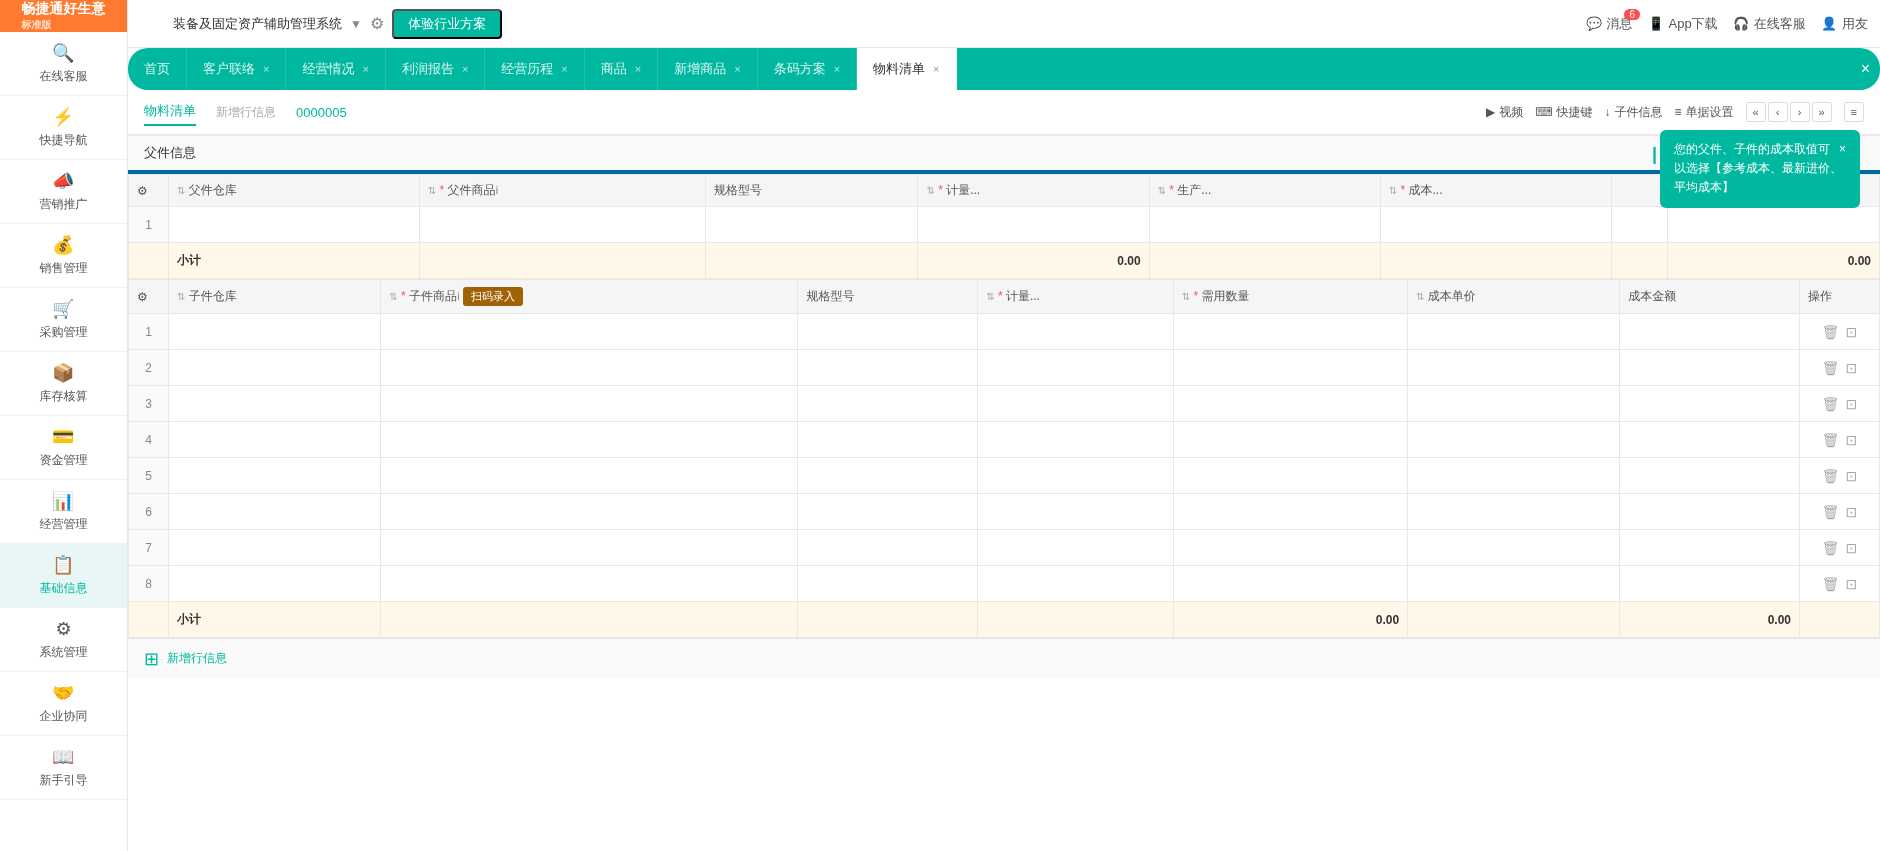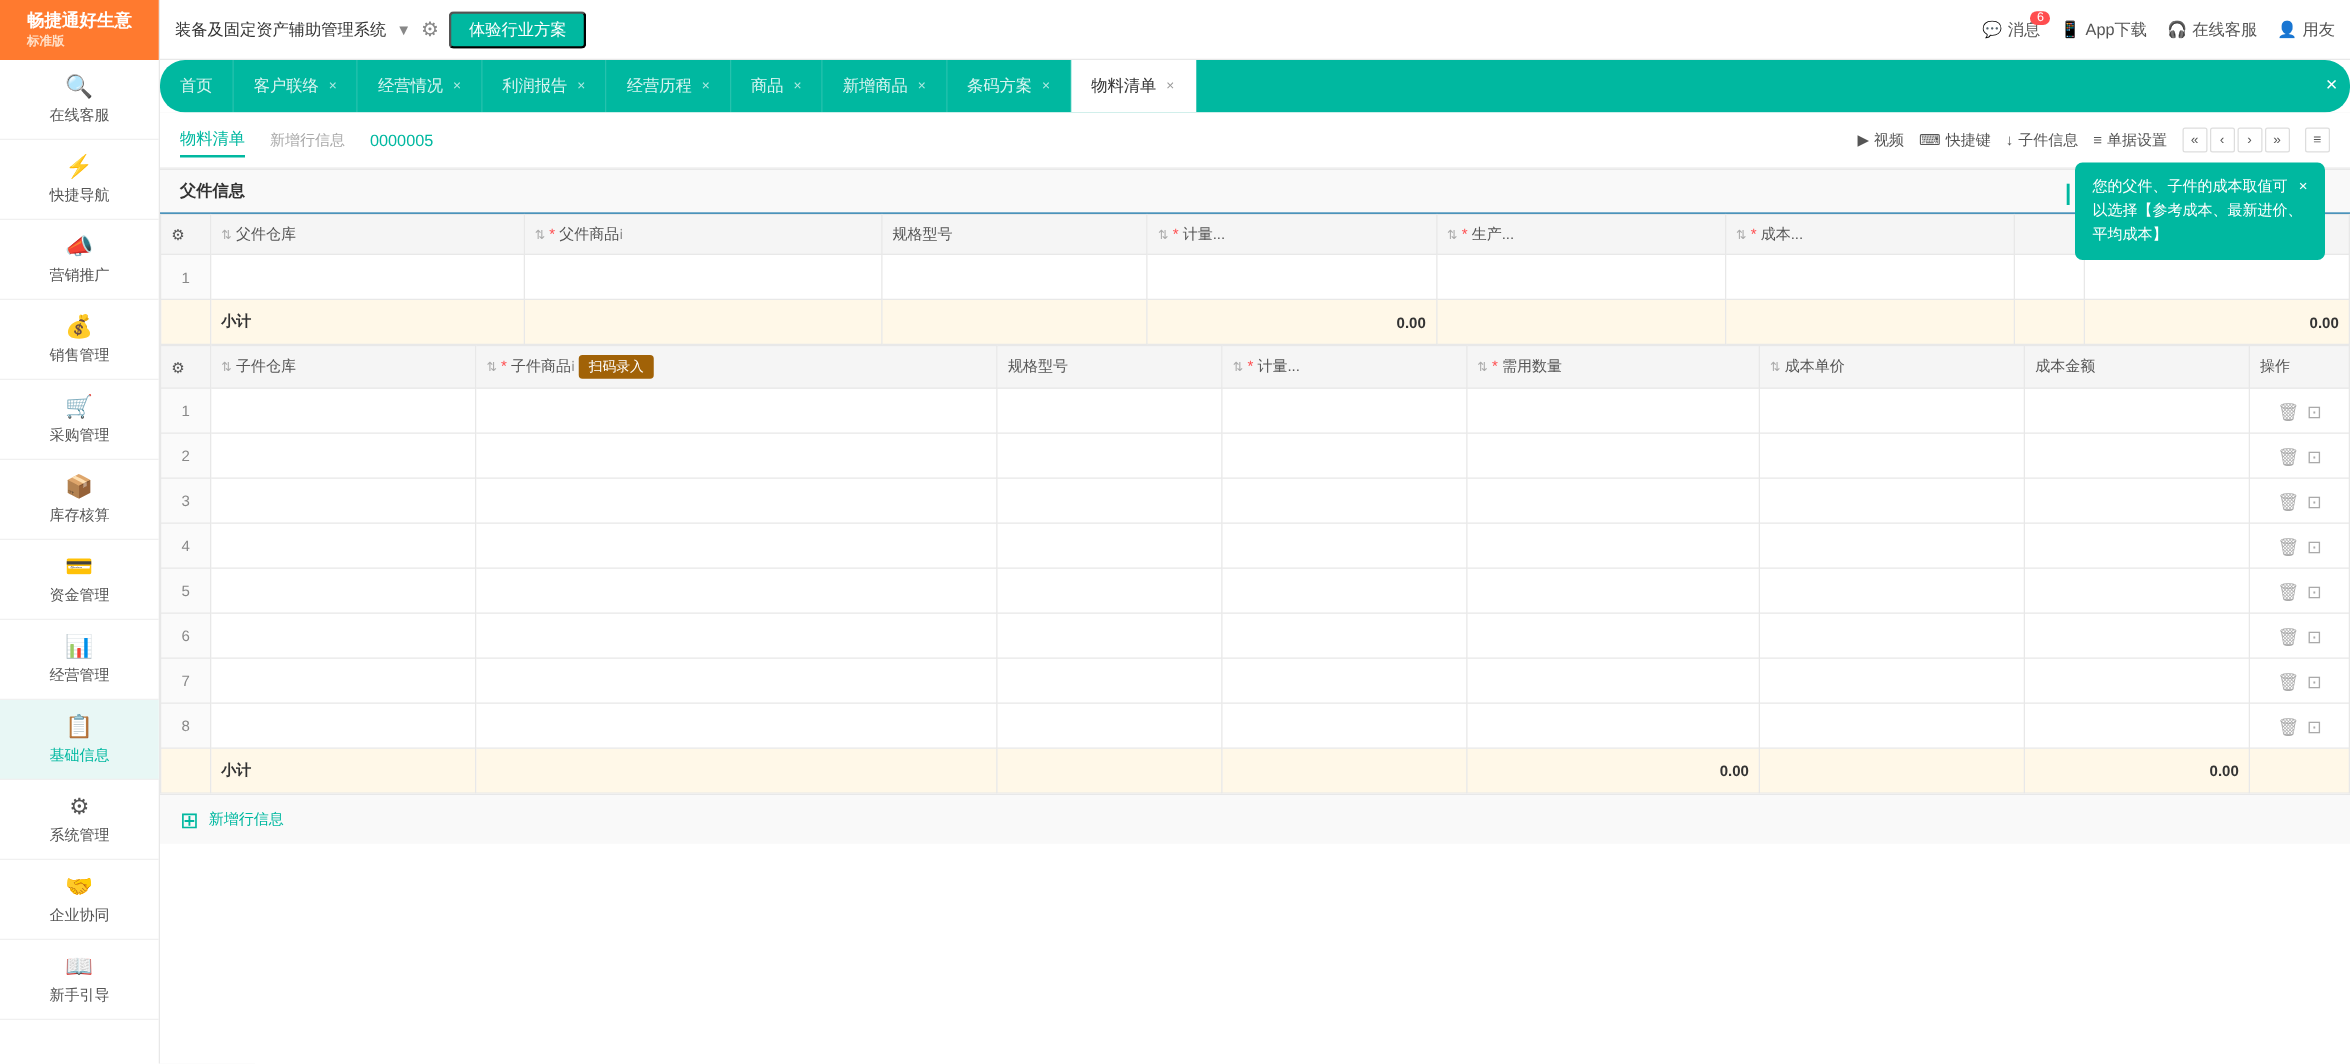--- a/index.html
+++ b/index.html
@@ -9,21 +9,21 @@
     .sidebar {
       width: 128px;
       background: #fff;
       border-right: 1px solid #e8e8e8;
       display: flex;
       flex-direction: column;
       flex-shrink: 0;
     }
     .sidebar-logo {
       background: #ff7a2f;
-      height: 48px;
+      height: 32px;
       display: flex;
       align-items: center;
       justify-content: center;
       color: #fff;
       font-size: 14px;
       font-weight: bold;
       padding: 0 8px;
     }
     .sidebar-logo .sub { font-size: 10px; color: #ffe0c8; }
     .sidebar-item {
@@ -59,21 +59,21 @@
       padding: 0 12px;
       justify-content: space-between;
     }
     .topbar-left {
       display: flex;
       align-items: center;
       gap: 8px;
       color: #555;
       font-size: 13px;
     }
-    .topbar-system-name { font-size: 13px; color: #333; }
+    .topbar-system-name { font-size: 13px; color: #333; margin-left: 33px; }
     .topbar-dropdown { color: #888; font-size: 12px; cursor: pointer; }
     .topbar-gear { color: #888; cursor: pointer; font-size: 16px; }
     .topbar-trial {
       background: #00b8a0;
       color: #fff;
       padding: 4px 14px;
       border-radius: 4px;
       font-size: 13px;
       cursor: pointer;
     }
@@ -168,23 +168,22 @@
       cursor: pointer;
     }
     .breadcrumb-code { color: #00b8a0; font-size: 13px; }
 
     
     .section-title {
       background: #f9f9f9;
       padding: 8px 16px;
       font-size: 13px;
       color: #333;
-      border-bottom: 1px solid #0369a1;
+      border-bottom: 4px solid #0369a1;
       border-top: 1px solid #e8e8e8;
-      font-weight: bold;
     }
 
     
     .data-table {
       width: 100%;
       border-collapse: collapse;
     }
     .data-table th {
       background: #f5f5f5;
       border: 1px solid #e8e8e8;

